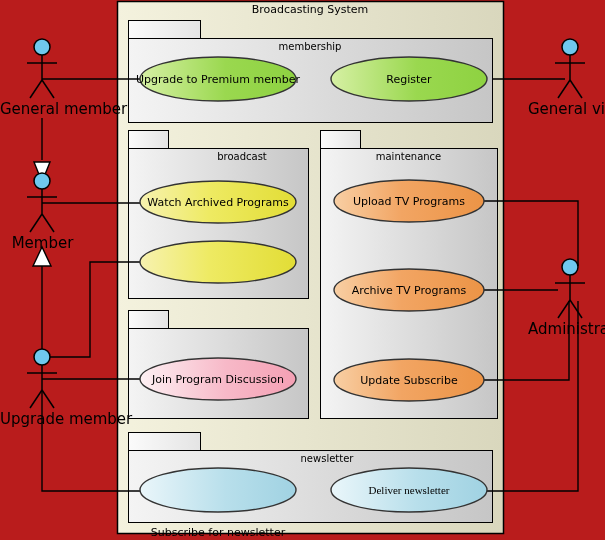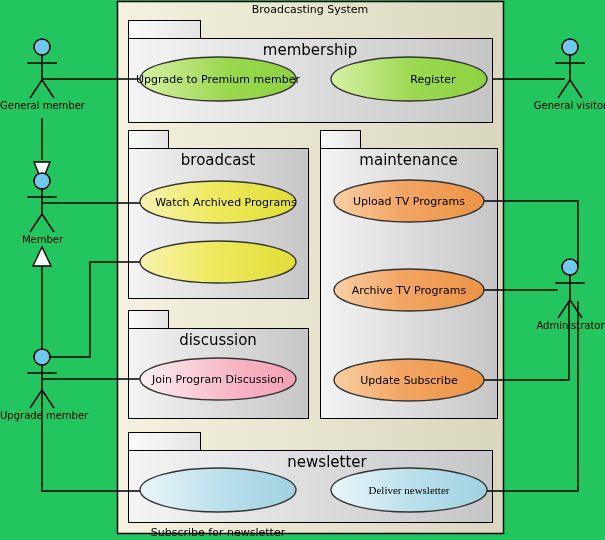--- a/index.html
+++ b/index.html
@@ -1,22 +1,22 @@
 <!DOCTYPE html>
 <html><head>
 <meta charset="utf-8">
 <style>
   html,body{margin:0;padding:0;background:#ffffff;}
   body{font-family:"DejaVu Sans", sans-serif;}
-  #canvas{position:relative;width:605px;height:540px;background:#22c55e;overflow:hidden;}
+  #canvas{position:relative;width:605px;height:540px;background:#b91c1c;overflow:hidden;}
   svg.layer{position:absolute;left:0;top:0;width:605px;height:540px;}
-  .lbl{position:absolute;font-size:10px;color:#000;white-space:nowrap;text-align:center;}
+  .lbl{position:absolute;font-size:15px;color:#000;white-space:nowrap;text-align:center;}
   .uclabel{position:absolute;font-size:11px;color:#000;white-space:nowrap;text-align:center;
            display:flex;align-items:center;justify-content:center;}
-  .pkgname{position:absolute;font-size:15px;color:#000;white-space:nowrap;text-align:center;}
+  .pkgname{position:absolute;font-size:10px;color:#000;white-space:nowrap;text-align:center;}
   .sysname{position:absolute;font-size:11px;color:#000;white-space:nowrap;text-align:center;}
 </style>
 </head>
 <body>
 
 <div id="canvas">
 
   <svg class="layer" viewBox="0 0 605 540">
     <defs>
       <linearGradient id="gradPkg" x1="0" y1="0" x2="1" y2="0">
@@ -170,29 +170,28 @@
 
     <ellipse cx="218" cy="379" rx="78" ry="21" fill="url(#gradPink)" stroke="#333" stroke-width="1.4"></ellipse>
 
     <ellipse cx="218" cy="490" rx="78" ry="22" fill="url(#gradBlue)" stroke="#333" stroke-width="1.4"></ellipse>
     <ellipse cx="409" cy="490" rx="78" ry="22" fill="url(#gradBlue)" stroke="#333" stroke-width="1.4"></ellipse>
   </svg>
 
   <div class="sysname" style="left:117px;top:3px;width:386px;">Broadcasting System</div>
 
   <div class="pkgname" style="left:128px;top:41px;width:364px;">membership</div>
-  <div class="pkgname" style="left:128px;top:151px;width:180px;">broadcast</div>
+  <div class="pkgname" style="left:128px;top:151px;width:180px;padding-left:24px;">broadcast</div>
   <div class="pkgname" style="left:320px;top:151px;width:177px;">maintenance</div>
-  <div class="pkgname" style="left:128px;top:331px;width:180px;">discussion</div>
   <div class="pkgname" style="left:128px;top:453px;width:364px;margin-left:17px;">newsletter</div>
 
   <div class="uclabel" style="left:140px;top:69px;width:156px;height:20px;">Upgrade to Premium member</div>
-  <div class="uclabel" style="left:331px;top:69px;width:156px;height:20px;padding-left:24px;">Register</div>
-
-  <div class="uclabel" style="left:140px;top:192px;width:156px;height:20px;padding-left:8px;">Watch Archived Programs</div>
+  <div class="uclabel" style="left:331px;top:69px;width:156px;height:20px;">Register</div>
+
+  <div class="uclabel" style="left:140px;top:192px;width:156px;height:20px;">Watch Archived Programs</div>
 
   <div class="uclabel" style="left:334px;top:280px;width:150px;height:20px;">Archive TV Programs</div>
   <div class="uclabel" style="left:334px;top:191px;width:150px;height:20px;">Upload TV Programs</div>
   <div class="uclabel" style="left:334px;top:370px;width:150px;height:20px;">Update Subscribe</div>
 
   <div class="uclabel" style="left:140px;top:369px;width:156px;height:20px;text-align:center;">Join Program Discussion</div>
 
   <div class="uclabel" style="left:140px;top:480px;width:156px;height:20px;margin-top:42px;">Subscribe for newsletter</div>
   <div class="uclabel" style="left:331px;top:480px;width:156px;height:20px;font-family:Liberation Serif, serif;">Deliver newsletter</div>
 

